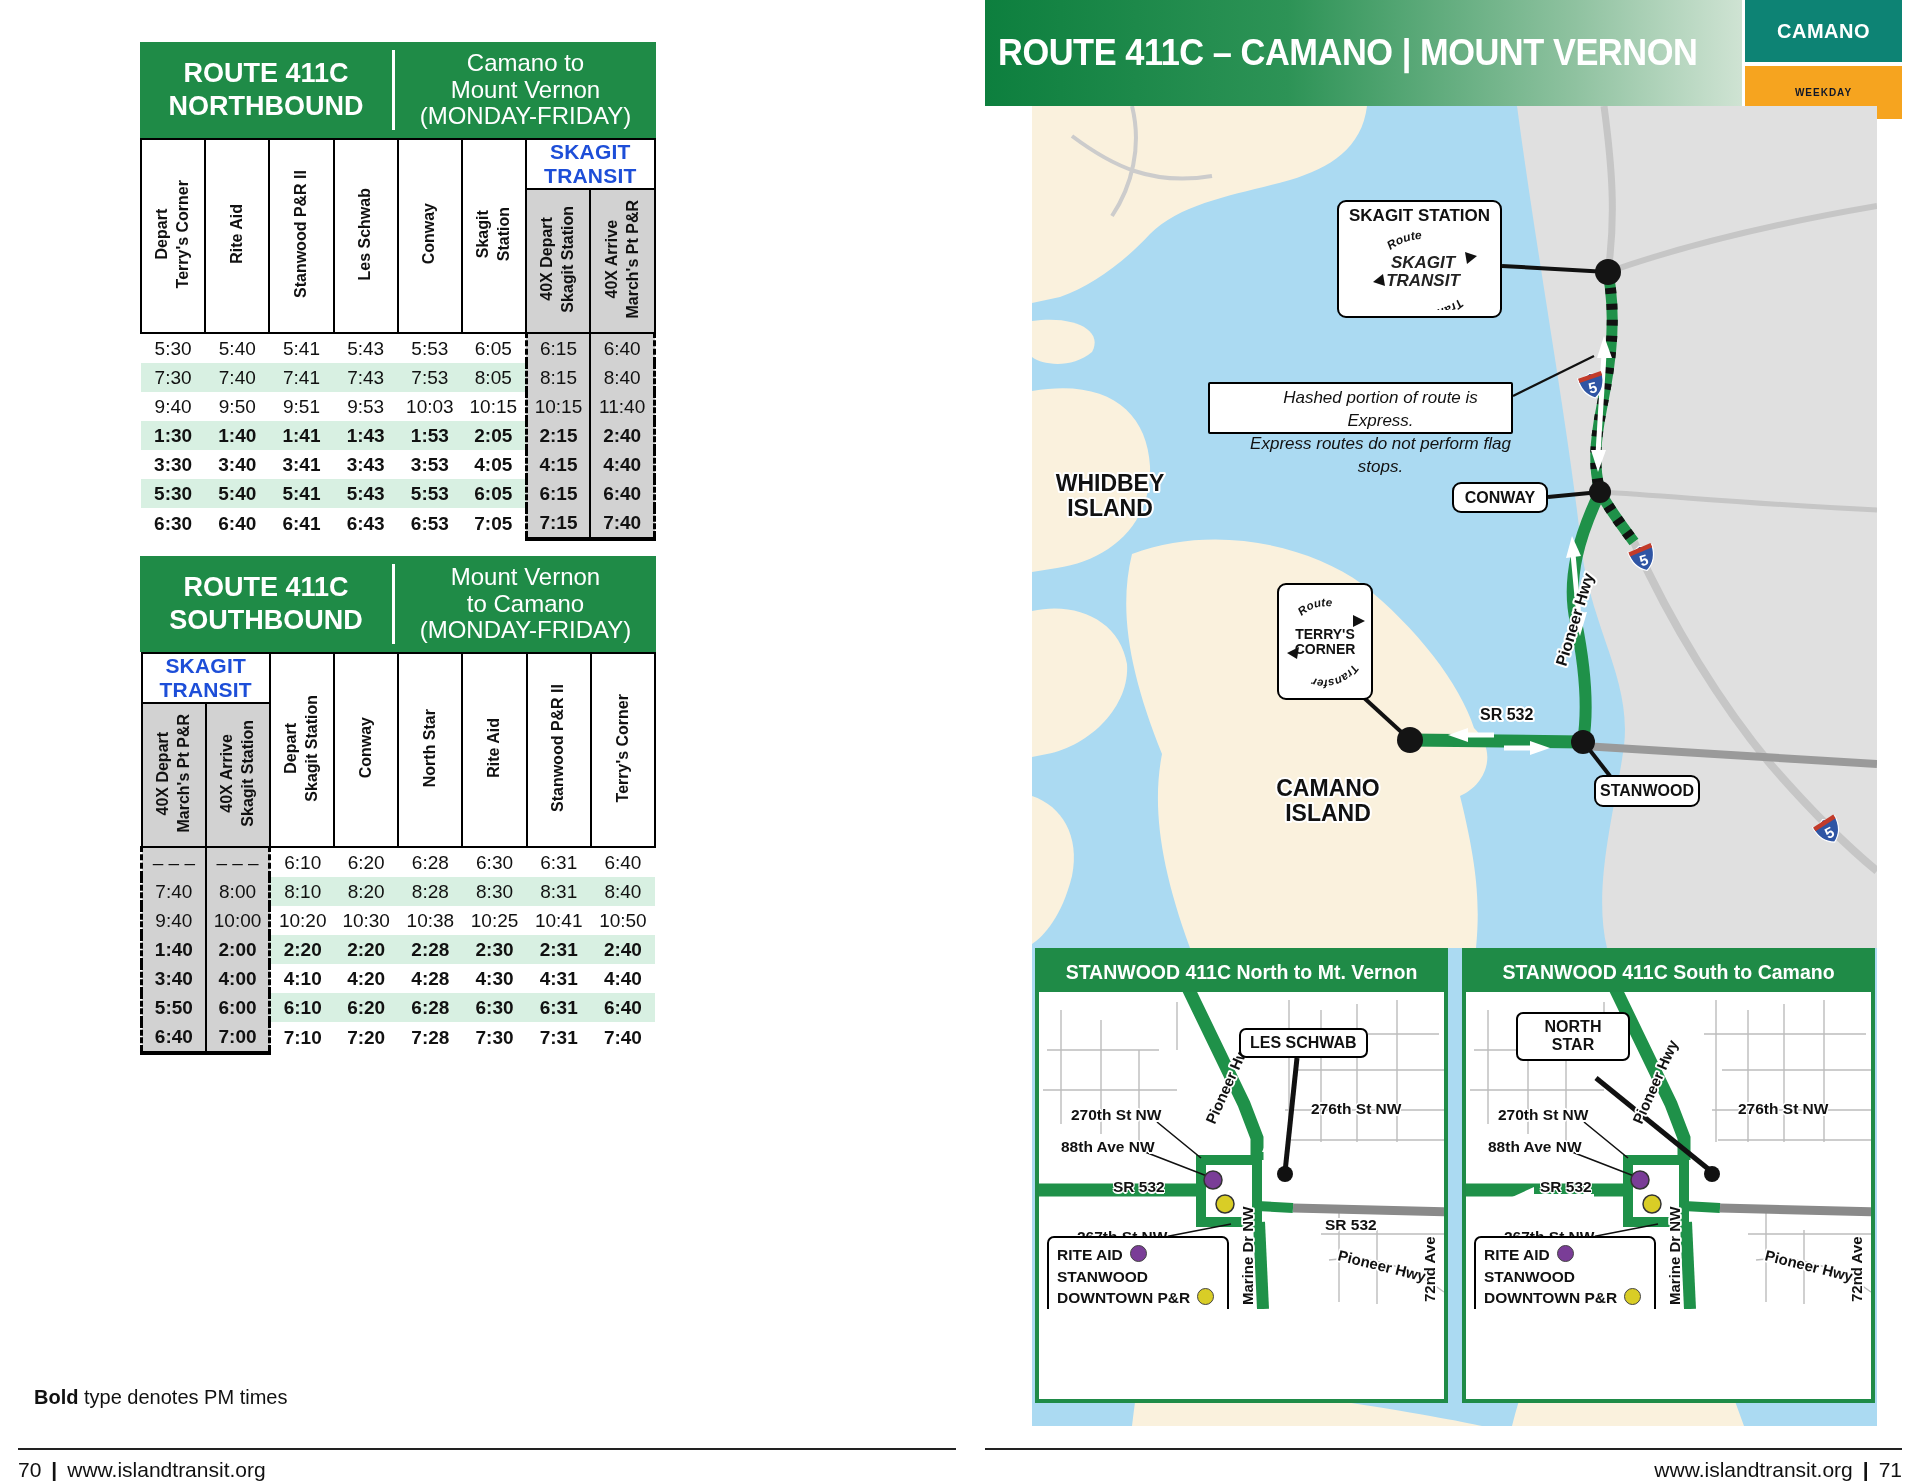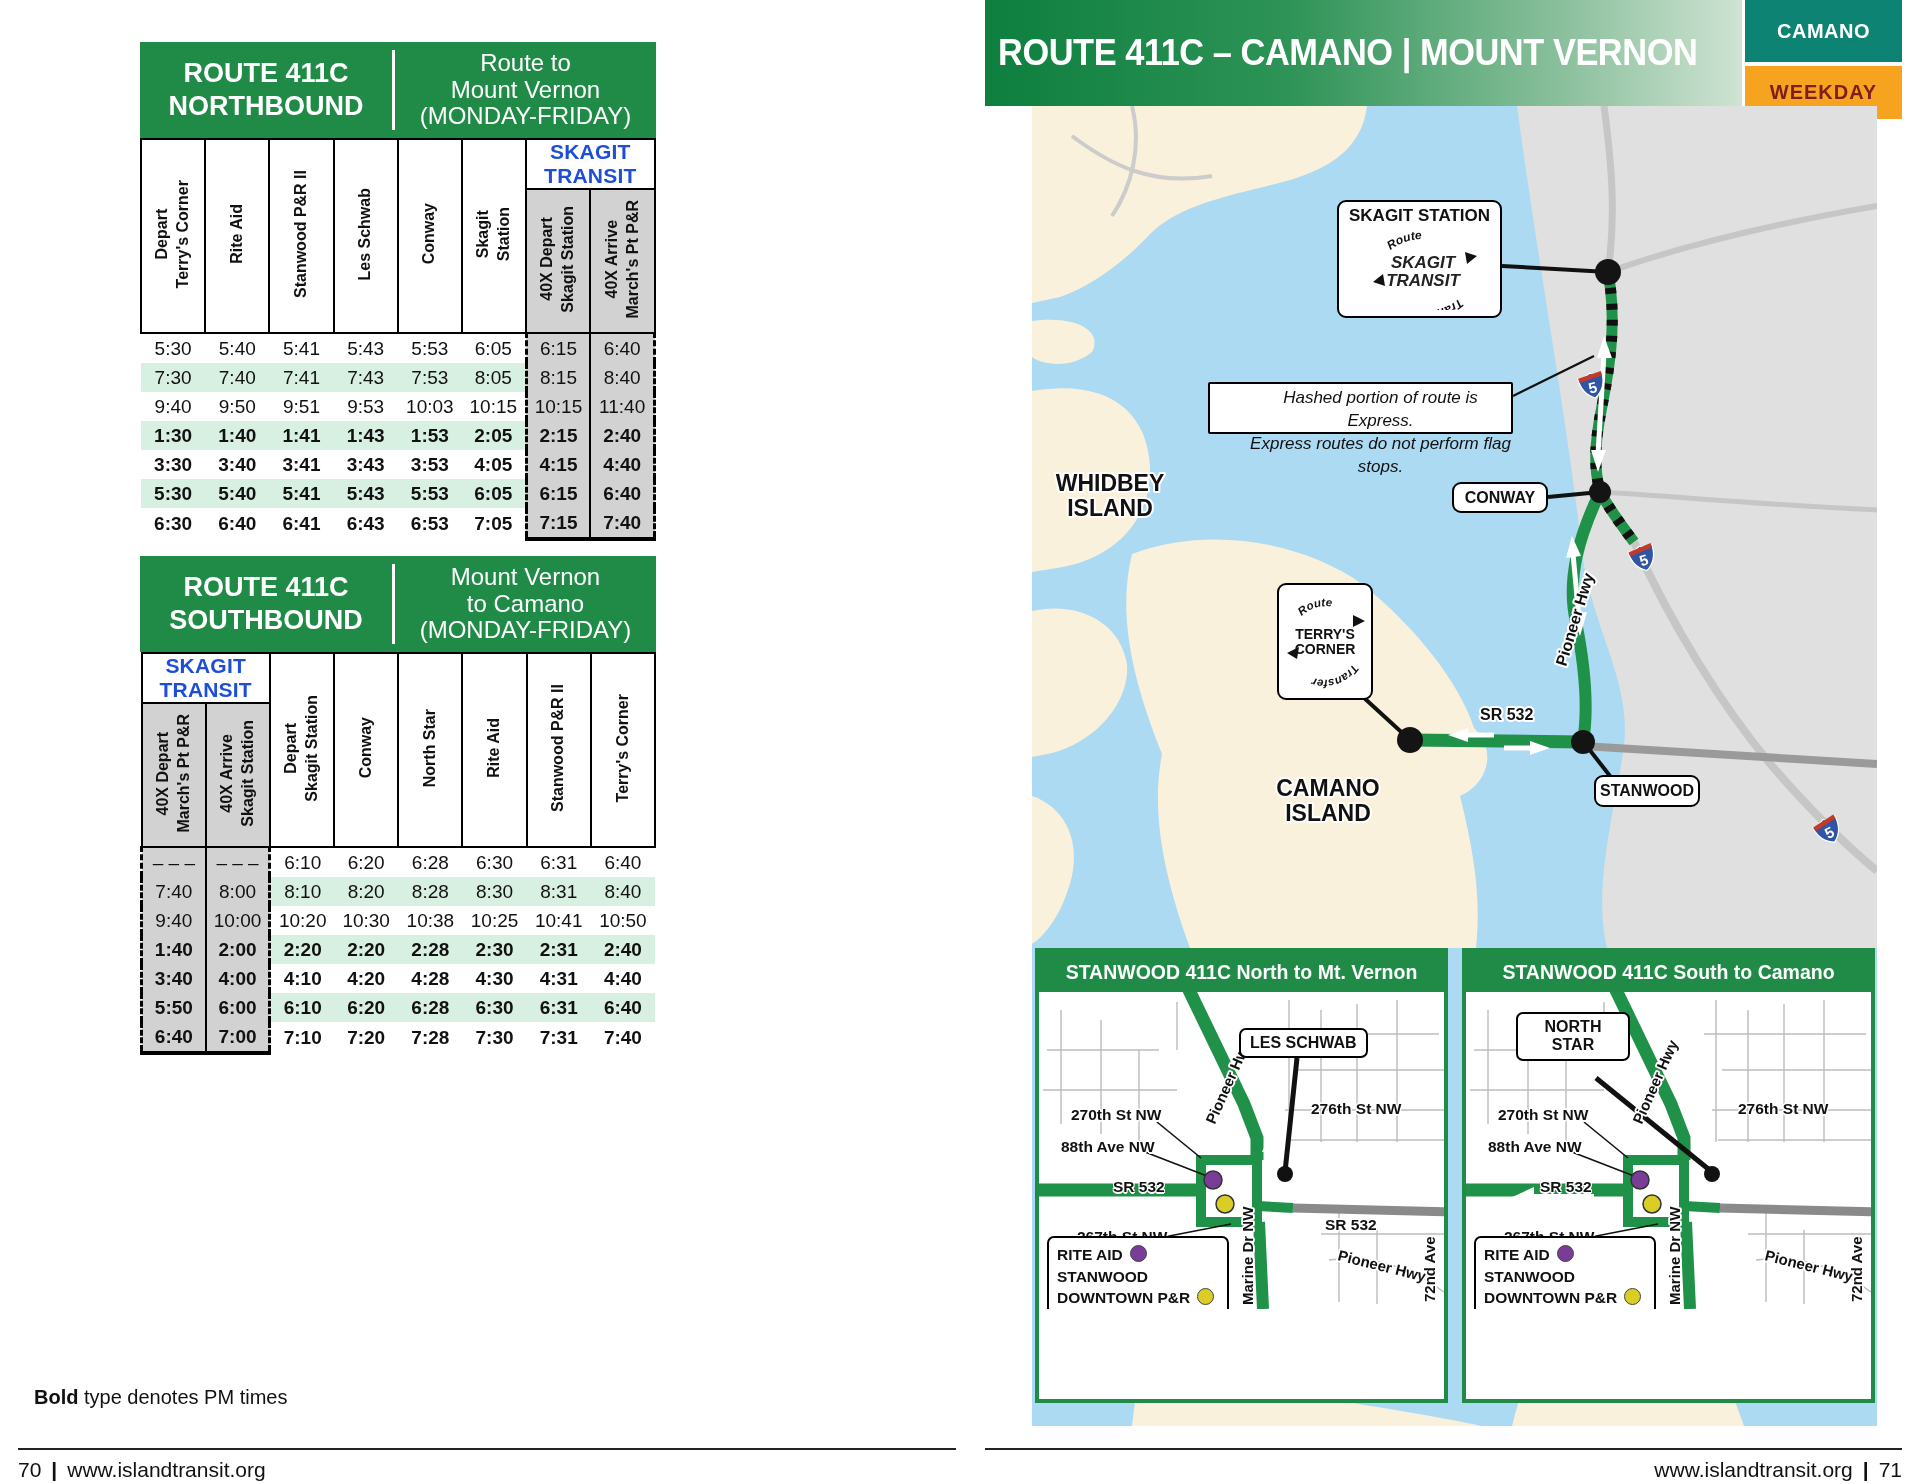--- a/index.html
+++ b/index.html
@@ -35,21 +35,21 @@
 
   
   .banner{position:absolute;left:985px;top:0;width:757px;height:106px;
           background:linear-gradient(90deg,#0d7f3e 0%,#2d9356 40%,#8fc2a0 78%,#cfe3d3 100%);
           display:flex;align-items:center;}
   .banner span{color:#fff;font-weight:bold;font-size:37px;letter-spacing:-.5px;
                transform:scaleX(.93);transform-origin:left center;padding-left:14px;white-space:nowrap;}
   .tagRegion{position:absolute;left:1745px;top:0;width:157px;height:62px;background:#0d8374;
              color:#fff;font-weight:bold;font-size:20px;display:flex;align-items:center;justify-content:center;letter-spacing:.5px;}
   .tagDay{position:absolute;left:1745px;top:66px;width:157px;height:53px;background:#f6a41f;
-          color:#7f1d1d;font-weight:bold;font-size:20px;display:flex;align-items:center;justify-content:center;letter-spacing:1px;}
+          color:#0f172a;font-weight:bold;font-size:10px;display:flex;align-items:center;justify-content:center;letter-spacing:1px;}
 
   
   .map{position:absolute;left:1032px;top:106px;width:845px;height:1320px;background:#abdaf2;}
   .map svg.base{position:absolute;left:0;top:0;}
   .mbox{position:absolute;background:#fff;border:2.5px solid #000;border-radius:9px;box-sizing:border-box;}
   .mbox.ctr{display:flex;align-items:center;justify-content:center;font-weight:bold;}
   .notebox{font-style:italic;font-size:17px;font-weight:500;text-align:center;line-height:1.35;padding-top:3px;}
   .skbox{text-align:center;}
   .skbox .bt{font-weight:bold;font-size:17px;margin-top:4px;}
   .mlab{font-weight:bold;fill:#111;paint-order:stroke;stroke:#ffffff;stroke-width:4px;stroke-linejoin:round;}
@@ -83,21 +83,21 @@
 <div id="page">
 
   <div class="ttable" style="left:140px;top:42px;">
     <div class="tbar">
       <div class="tl">
         <div>ROUTE 411C</div>
         <div>NORTHBOUND</div>
       </div>
       <div class="tdiv"></div>
       <div class="tr">
-        <div>Route to</div>
+        <div>Camano to</div>
         <div>Mount Vernon</div>
         <div>(MONDAY-FRIDAY)</div>
       </div>
     </div>
     <table class="sched">
       <thead>
         <tr>
           <th rowspan="2"><span class="vert">Depart
 Terry's Corner</span></th>
           <th rowspan="2"><span class="vert">Rite Aid</span></th>

